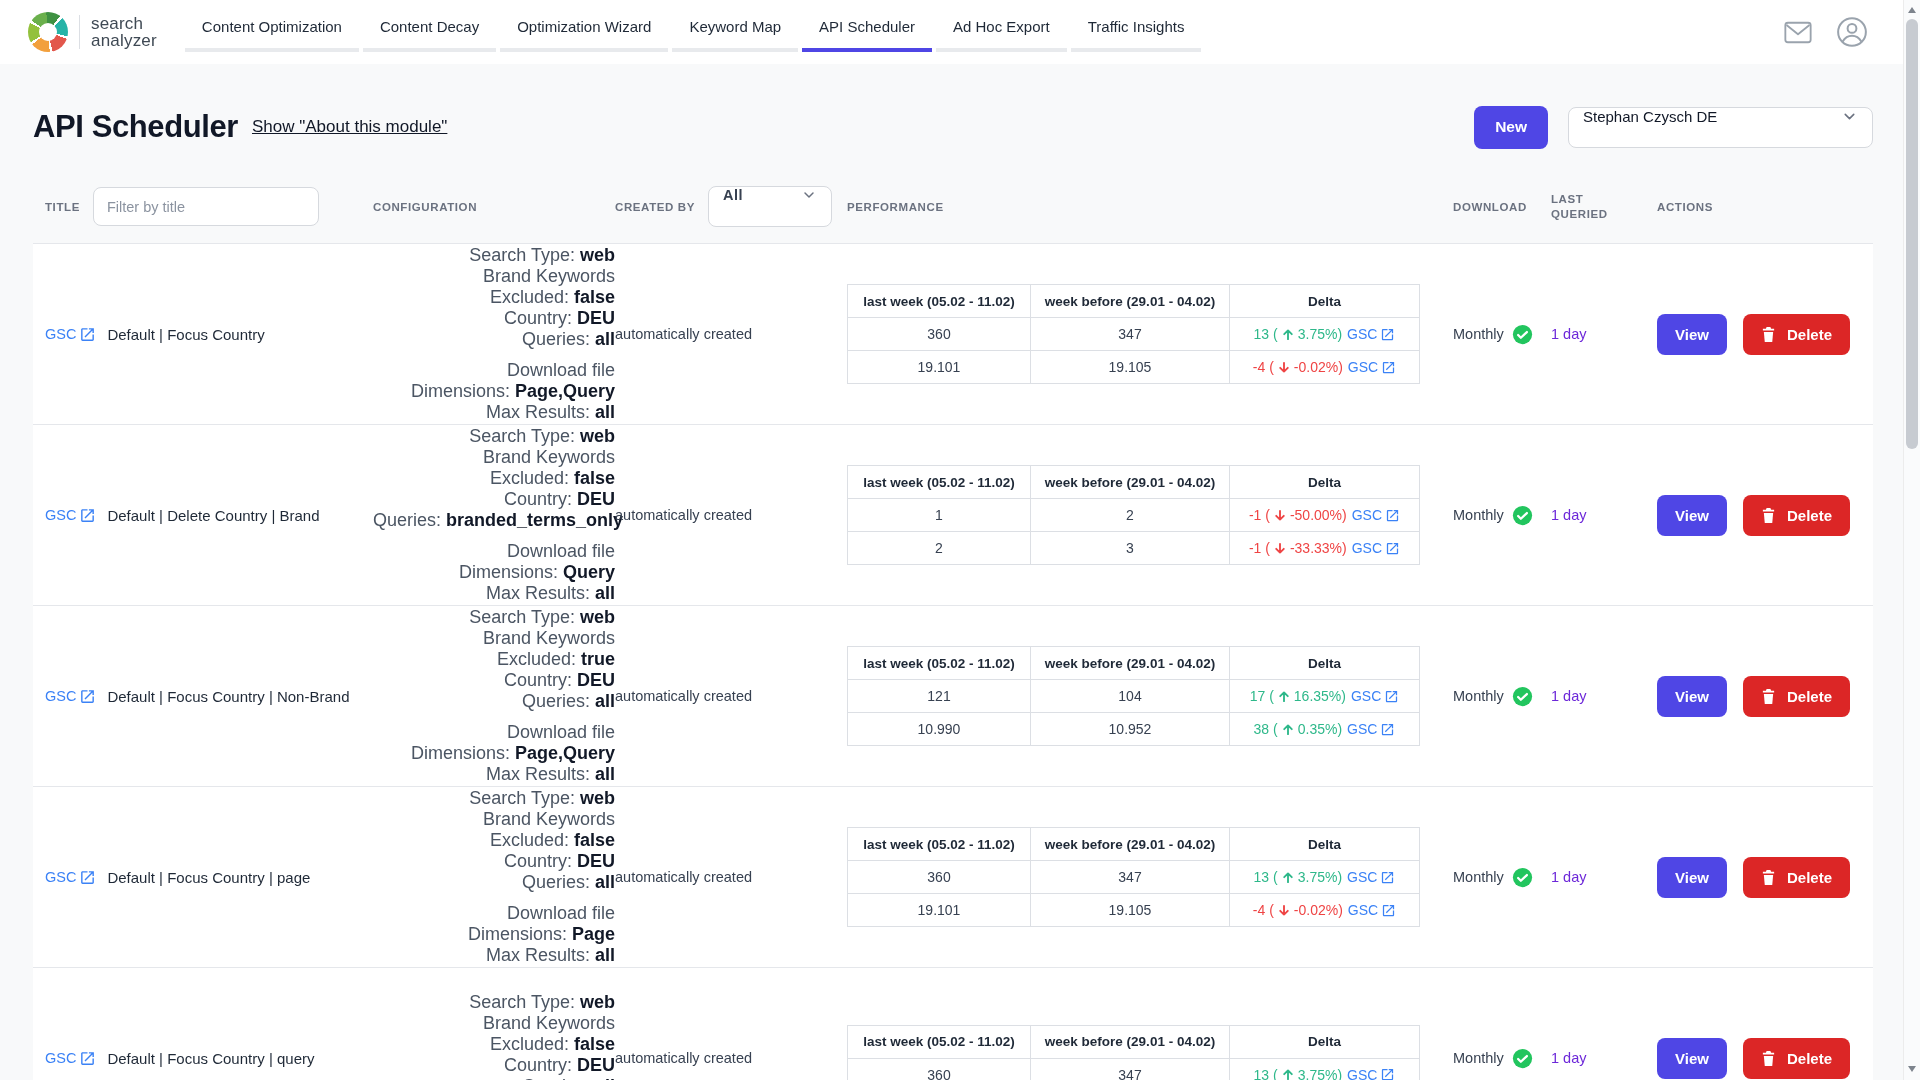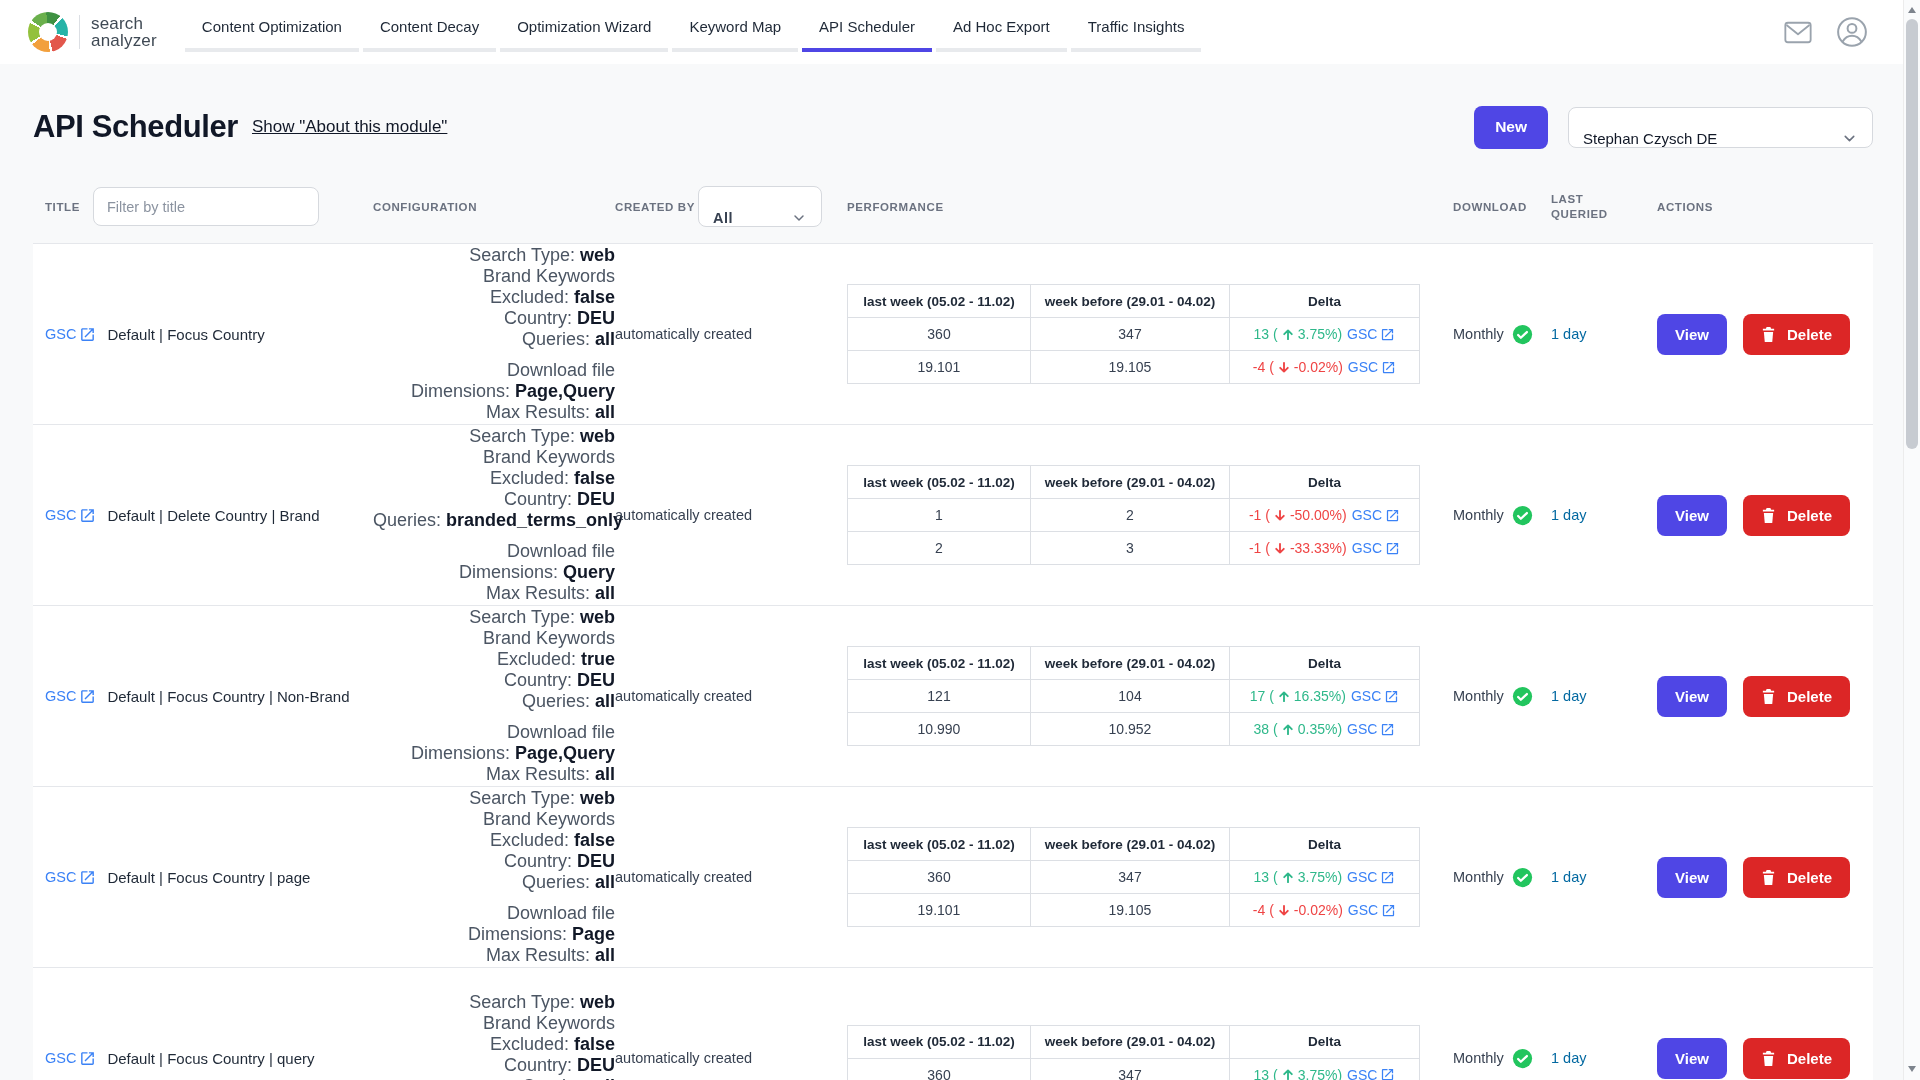--- a/index.html
+++ b/index.html
@@ -28,34 +28,34 @@
   .topbar-icons { margin-left:auto; display:flex; align-items:center; gap:24px; padding-right:52px; }
   .icon-btn { display:flex; align-items:center; cursor:pointer; background:none; border:none; }
 
   
   .page-head { display:flex; align-items:center; margin:40px 47px 0 33px; height:46px; }
   .page-title { font-size:31px; font-weight:800; color:#111827; letter-spacing:-.4px; }
   .about-link { margin-left:14px; font-size:17px; color:#111827; text-decoration:underline; cursor:pointer; }
   .head-actions { margin-left:auto; display:flex; align-items:center; gap:20px; }
   .new-btn { background:#4f46e5; color:#fff; border:none; border-radius:8px; height:43px; padding:0 21px;
     font-size:15.5px; font-weight:600; font-family:inherit; cursor:pointer; }
-  .select-box { background:#fff; border:1px solid #d6d9de; border-radius:8px; display:flex; align-items:flex-end;
+  .select-box { background:#fff; border:1px solid #d6d9de; border-radius:8px; display:flex; align-items:flex-start;
     justify-content:space-between; padding:0 14px; font-size:15px; color:#111827; cursor:pointer; }
   .profile-select { width:305px; height:41px; }
 
   
   .grid-cols { display:grid; grid-template-columns:340px 242px 232px 606px 98px 106px 1fr; }
   .table-wrap { margin:0 0 0 33px; width:1840px; }
   .thead { align-items:center; height:74px; margin-top:20px; border-bottom:1px solid #e5e7eb; }
   .th { font-size:11.5px; font-weight:700; color:#6b7280; letter-spacing:.6px; }
   .th-title { display:flex; align-items:center; gap:13px; padding-left:12px; }
   .filter-input { width:226px; height:39px; border:1px solid #d6d9de; border-radius:8px; background:#fff;
     padding:0 13px; font-size:14.5px; color:#111827; font-family:inherit; outline:none; }
   .filter-input::placeholder { color:#8b93a0; }
-  .th-created { display:flex; align-items:center; gap:3px; }
+  .th-created { display:flex; align-items:center; gap:13px; }
   .created-select { width:124px; height:41px; }
   .th-lastq span { display:block; width:64px; line-height:15px; }
 
   .row { background:#fff; border-bottom:1px solid #e5e7eb; min-height:181px; align-items:center; }
   .cell { display:flex; align-items:center; }
   .title-cell { padding-left:12px; gap:11px; font-size:15px; color:#1f2937; }
   .gsc-link { color:#3b82f6; font-size:14.5px; display:inline-flex; align-items:center; gap:3px;
     text-decoration:none; cursor:pointer; white-space:nowrap; }
   .gsc-link svg { flex:0 0 auto; }
   .config-cell { display:block; align-self:center; }
@@ -69,21 +69,21 @@
   table.perf th, table.perf td { border:1px solid #dcdfe4; text-align:center; padding:0 8px; height:33px; }
   table.perf th { font-size:13.5px; font-weight:700; color:#1f2937; }
   table.perf td { font-size:14px; color:#374151; }
   table.perf th:nth-child(1){ width:183px; } table.perf th:nth-child(2){ width:199px; } table.perf th:nth-child(3){ width:190px; }
   .delta { display:inline-flex; align-items:center; gap:3px; white-space:nowrap; }
   .delta.up { color:#2eb88a; }
   .delta.down { color:#ef4444; }
   .delta-td .gsc-link { margin-left:5px; font-size:14px; }
 
   .dl-cell { gap:8px; font-size:14.5px; color:#374151; }
-  .lq-cell { font-size:14.5px; color:#0369a1; }
+  .lq-cell { font-size:14.5px; color:#6d28d9; }
   .actions-cell { gap:16px; }
   .view-btn { width:70px; height:41px; background:#4f46e5; color:#fff; border:none; border-radius:8px;
     font-size:15px; font-weight:600; font-family:inherit; cursor:pointer; }
   .del-btn { height:41px; padding:0 18px; background:#dc2626; color:#fff; border:none; border-radius:8px;
     font-size:15px; font-weight:600; font-family:inherit; cursor:pointer; display:inline-flex; align-items:center; gap:11px; }
 
   .row.partial .config-cell { align-self:start; padding-top:24px; }
 
   
   .scrollbar { position:fixed; top:0; right:0; width:17px; height:1080px; background:#fafbfc; border-left:1px solid #ececec; z-index:50; }

